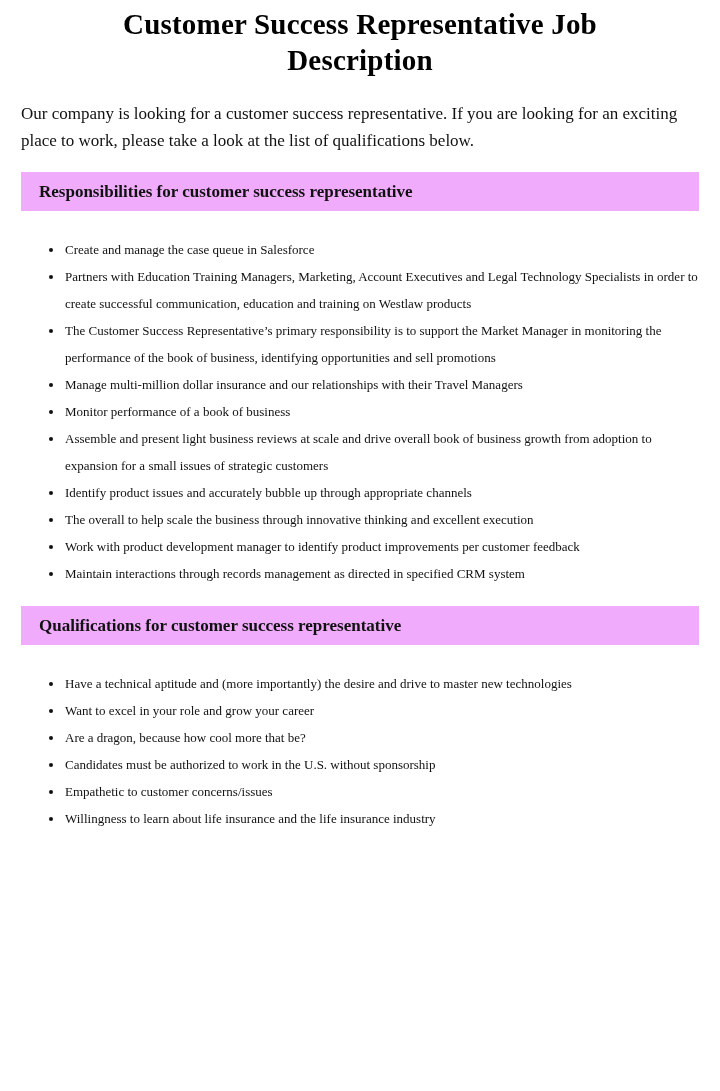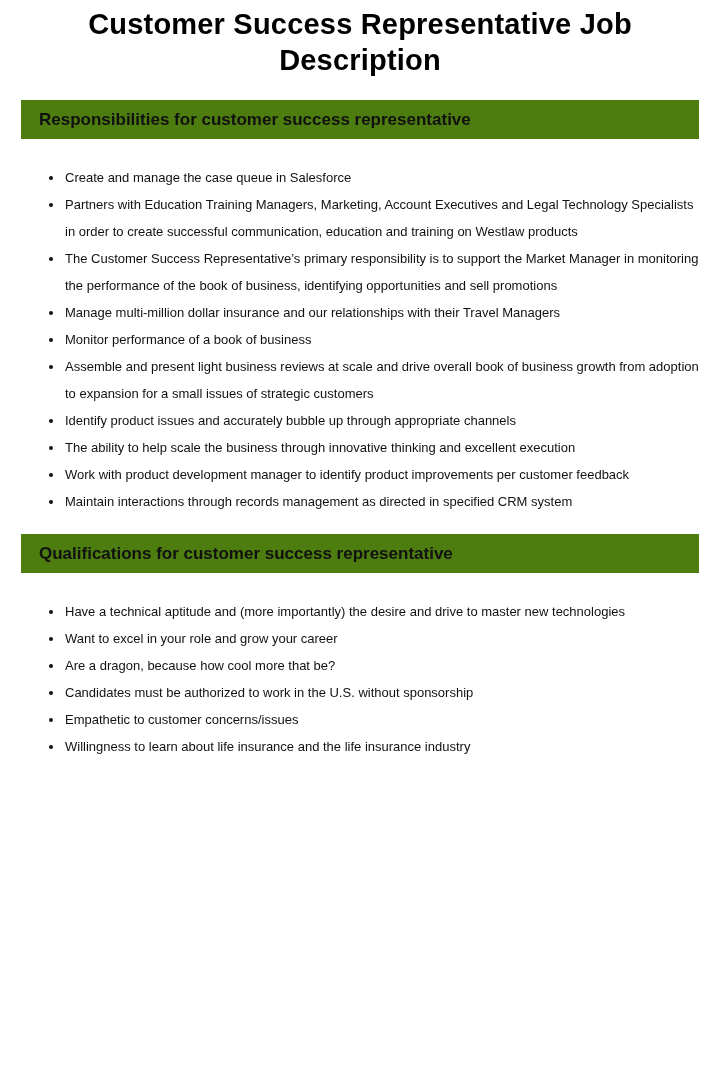--- a/index.html
+++ b/index.html
@@ -6,40 +6,41 @@
     margin: 0;
     padding: 0;
     background: #ffffff;
     color: #111111;
     font-family: "Liberation Sans", "DejaVu Sans", sans-serif;
   }
   .page {
     width: 720px;
     box-sizing: border-box;
     padding: 0 21px;
+    font-family: Liberation Serif, serif;
   }
   .doc-title {
     font-size: 29px;
     font-weight: 700;
     text-align: center;
     line-height: 36px;
     margin: 6px 28px 22px 28px;
     color: #000000;
     letter-spacing: 0.2px;
   }
   .intro {
     font-size: 17px;
     line-height: 27px;
     margin: 0 0 18px 0;
   }
   .section {
     margin: 0 0 0 0;
   }
   .section-heading {
-    background: #4d7c0f;
+    background: #f0abfc;
     font-size: 17px;
     font-weight: 700;
     line-height: 20px;
     padding: 10px 18px 9px 18px;
     margin: 0;
     color: #111111;
   }
   ul.items {
     margin: 25px 0 19px 0;
     padding: 0 0 0 43px;
@@ -50,33 +51,34 @@
     padding-left: 1px;
     margin: 0;
   }
 </style>
 </head>
 <body>
 
 <div class="page">
   <h1 class="doc-title">Customer Success Representative Job Description</h1>
 
+  <p class="intro">Our company is looking for a customer success representative. If you are looking for an exciting place to work, please take a look at the list of qualifications below.</p>
 
   <div id="sections">
       <section class="section">
         <h2 class="section-heading">Responsibilities for customer success representative</h2>
         <ul class="items">
           <li>Create and manage the case queue in Salesforce</li>
           <li>Partners with Education Training Managers, Marketing, Account Executives and Legal Technology Specialists in order to create successful communication, education and training on Westlaw products</li>
           <li>The Customer Success Representative’s primary responsibility is to support the Market Manager in monitoring the performance of the book of business, identifying opportunities and sell promotions</li>
           <li>Manage multi-million dollar insurance and our relationships with their Travel Managers</li>
           <li>Monitor performance of a book of business</li>
           <li>Assemble and present light business reviews at scale and drive overall book of business growth from adoption to expansion for a small issues of strategic customers</li>
           <li>Identify product issues and accurately bubble up through appropriate channels</li>
-          <li>The ability to help scale the business through innovative thinking and excellent execution</li>
+          <li>The overall to help scale the business through innovative thinking and excellent execution</li>
           <li>Work with product development manager to identify product improvements per customer feedback</li>
           <li>Maintain interactions through records management as directed in specified CRM system</li>
         </ul>
       </section>
       <section class="section">
         <h2 class="section-heading">Qualifications for customer success representative</h2>
         <ul class="items">
           <li>Have a technical aptitude and (more importantly) the desire and drive to master new technologies</li>
           <li>Want to excel in your role and grow your career</li>
           <li>Are a dragon, because how cool more that be?</li>

